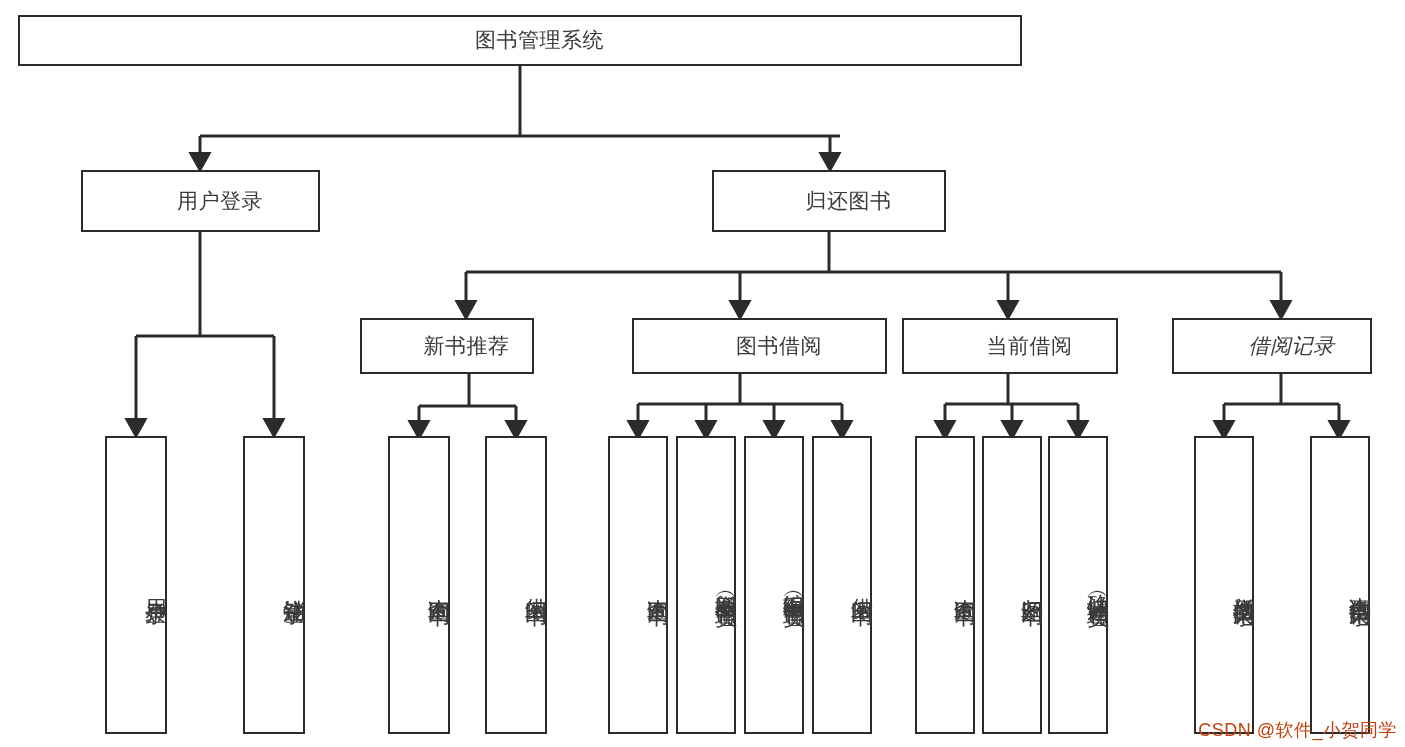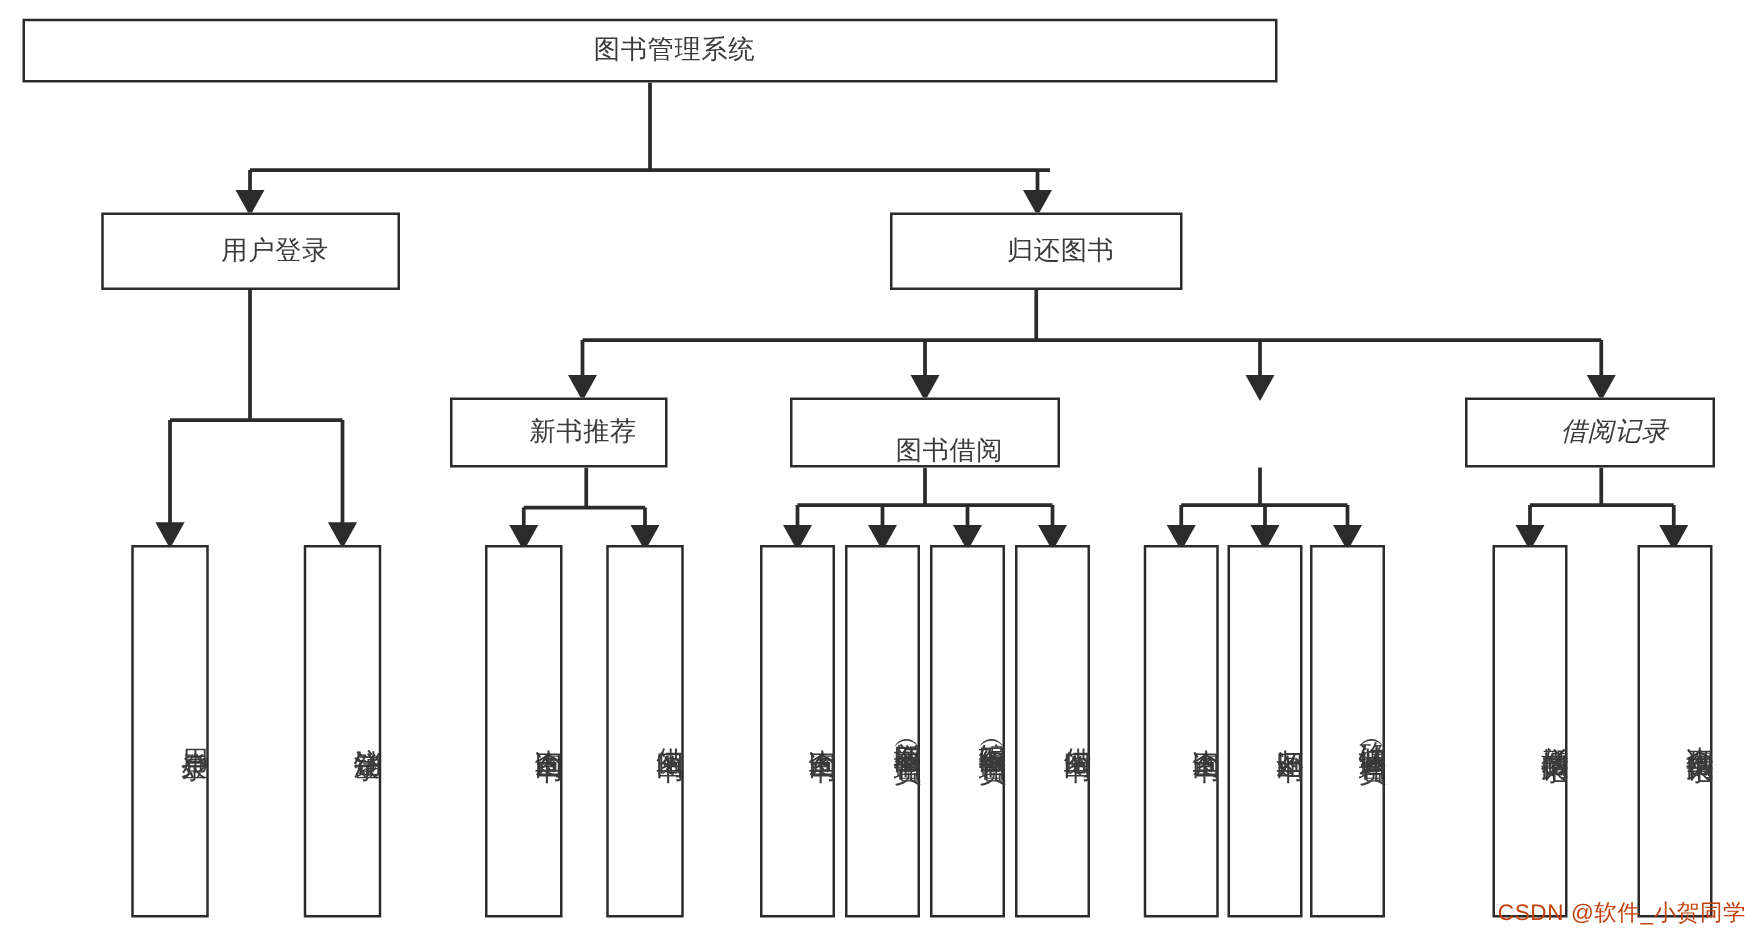--- a/index.html
+++ b/index.html
@@ -133,22 +133,25 @@
   <div class="node" style="left: 81px; top: 170px; width: 239px; height: 62px;">
     <span class="label">用户登录</span>
   </div>
   <div class="node" style="left: 712px; top: 170px; width: 234px; height: 62px;">
     <span class="label">归还图书</span>
   </div>
 
   <div class="node" style="left: 360px; top: 318px; width: 174px; height: 56px;">
     <span class="label">新书推荐</span>
   </div>
-  <div class="node" style="left: 632px; top: 318px; width: 216px; height: 56px; align-items: flex-end;">
+  <div class="node" style="left: 632px; top: 318px; width: 255px; height: 56px;">
     <span class="label">图书借阅</span>
+  </div>
+  <div class="node" style="left: 902px; top: 318px; width: 216px; height: 56px;">
+    <span class="label">当前借阅</span>
   </div>
   <div class="node" style="left: 1172px; top: 318px; width: 200px; height: 56px; font-style: italic;">
     <span class="label">借阅记录</span>
   </div>
 
   <div class="node vertical" style="left: 105px; top: 436px; width: 62px; height: 298px;">
     <span class="label">用户登录</span>
   </div>
   <div class="node vertical" style="left: 243px; top: 436px; width: 62px; height: 298px;">
     <span class="label">注销登录</span>

